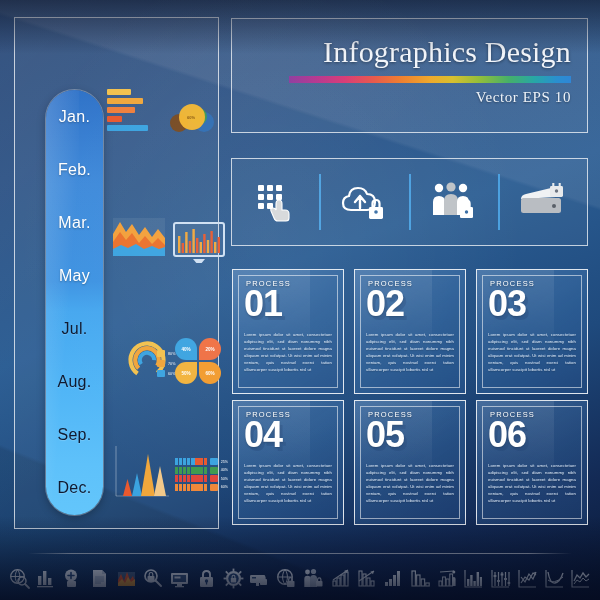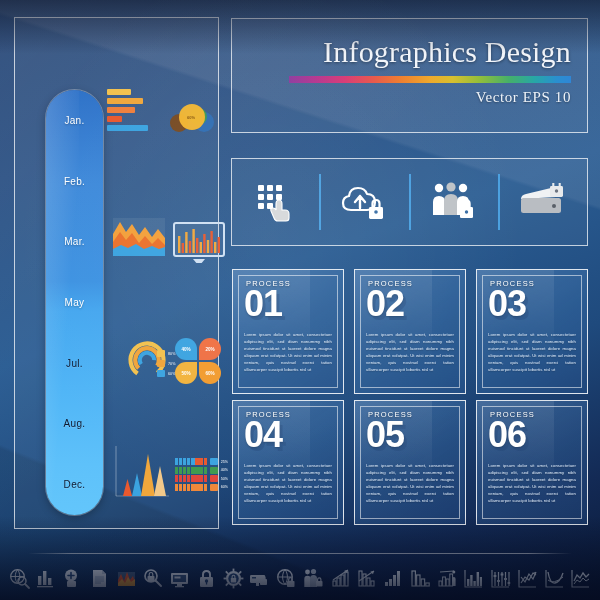--- a/index.html
+++ b/index.html
@@ -75,21 +75,21 @@
     overflow:hidden;
     display:flex; flex-direction:column;
   }
   #month-pill::after{
     content:""; position:absolute; left:0; top:0; width:58%; height:100%;
     background:linear-gradient(to bottom right, rgba(255,255,255,.16), rgba(255,255,255,0) 60%);
     pointer-events:none;
   }
   .month{
     flex:1; display:flex; align-items:center; justify-content:center;
-    font-size:10px; color:#ffffff; letter-spacing:.3px;
+    font-size:16px; color:#ffffff; letter-spacing:.3px;
     text-shadow:0 1px 2px rgba(0,0,0,.28);
     position:relative; z-index:2;
   }
   .month.dark{ color:#101a30; text-shadow:0 1px 1px rgba(255,255,255,.18); }
 
   
   .widget{ position:absolute; }
 
   
   .hbars div{ height:6px; margin-bottom:3px; border-radius:1px; }
@@ -182,20 +182,23 @@
           <span>Mar.</span>
         </div>
       <div class="month">
           <span>May</span>
         </div>
       <div class="month dark">
           <span>Jul.</span>
         </div>
       <div class="month dark">
           <span>Aug.</span>
+        </div>
+      <div class="month dark">
+          <span>Sep.</span>
         </div>
       <div class="month dark">
           <span>Dec.</span>
         </div>
     </div>
 
     <div class="widget hbars" id="w-hbars" style="left:92px; top:71px; width:58px;">
       <div style="width:24px;background:#f2c14e;"></div>
       <div style="width:36px;background:#f0a73c;"></div>
       <div style="width:28px;background:#ef7f3c;"></div>

